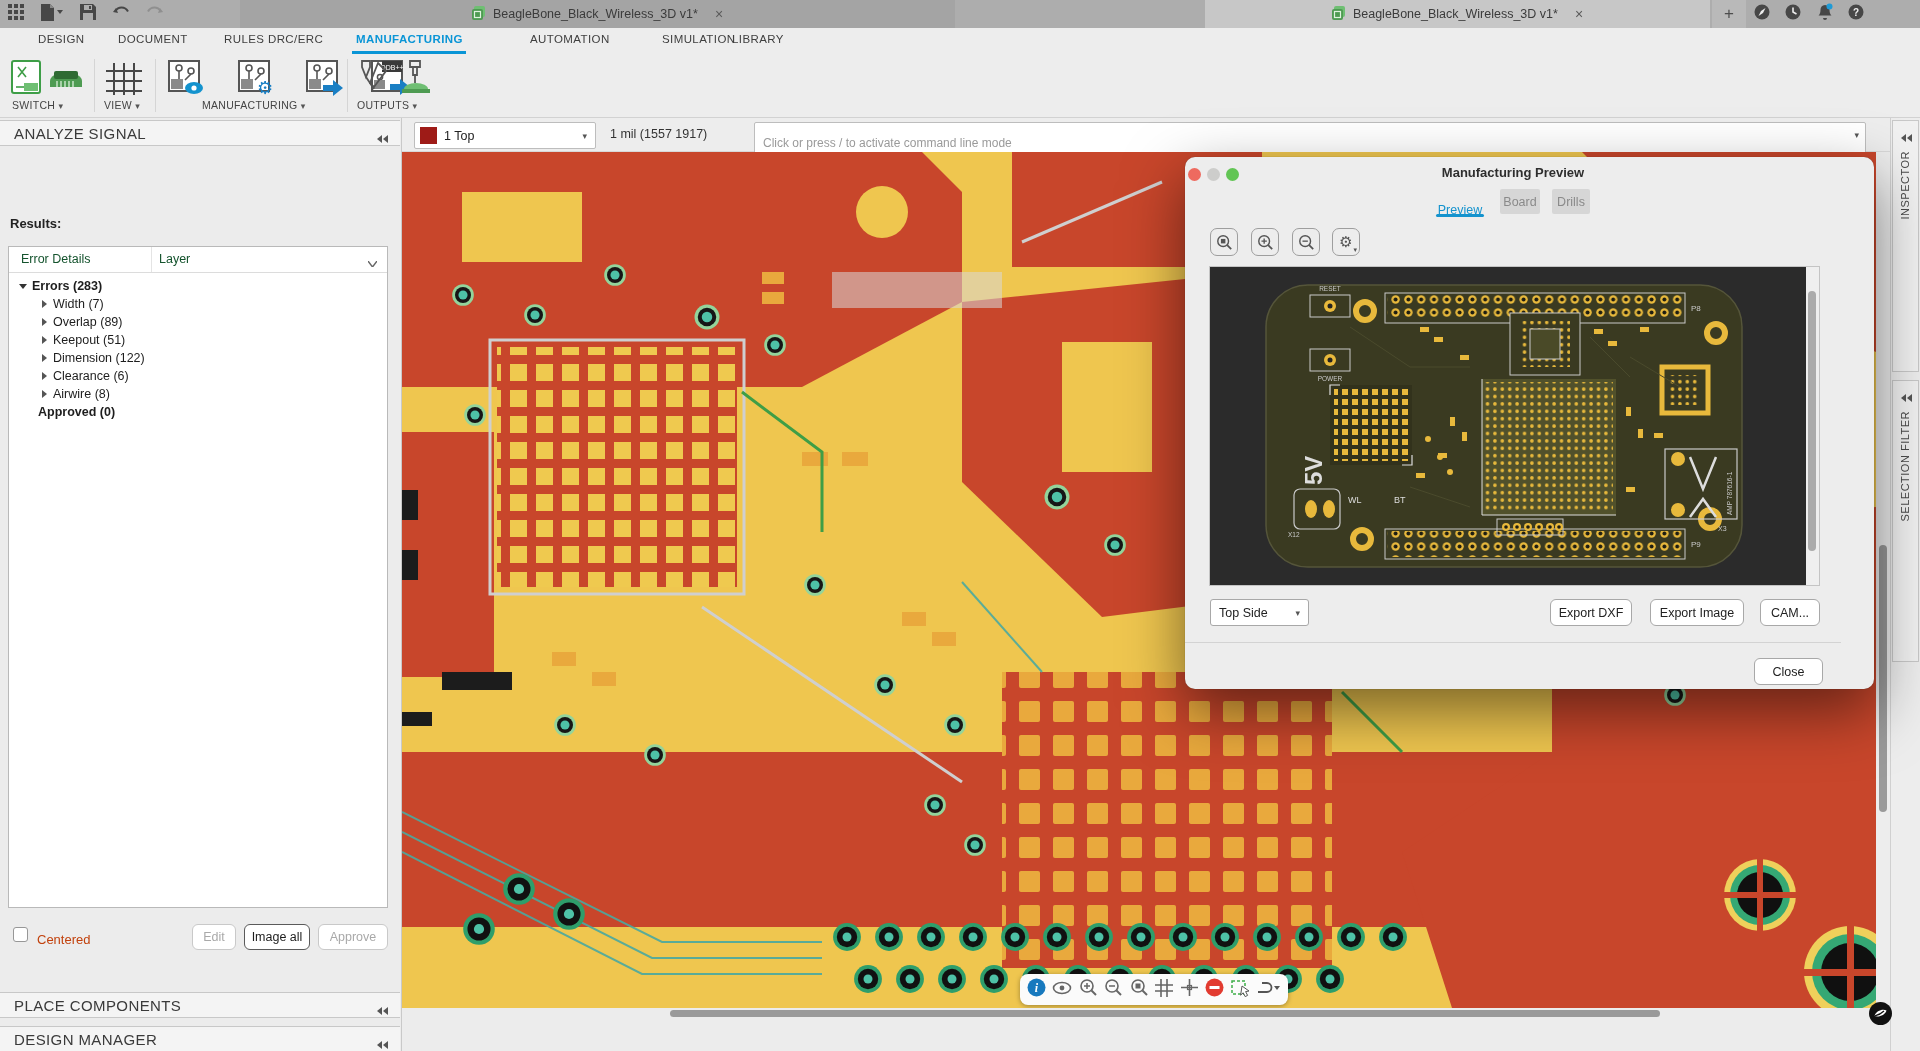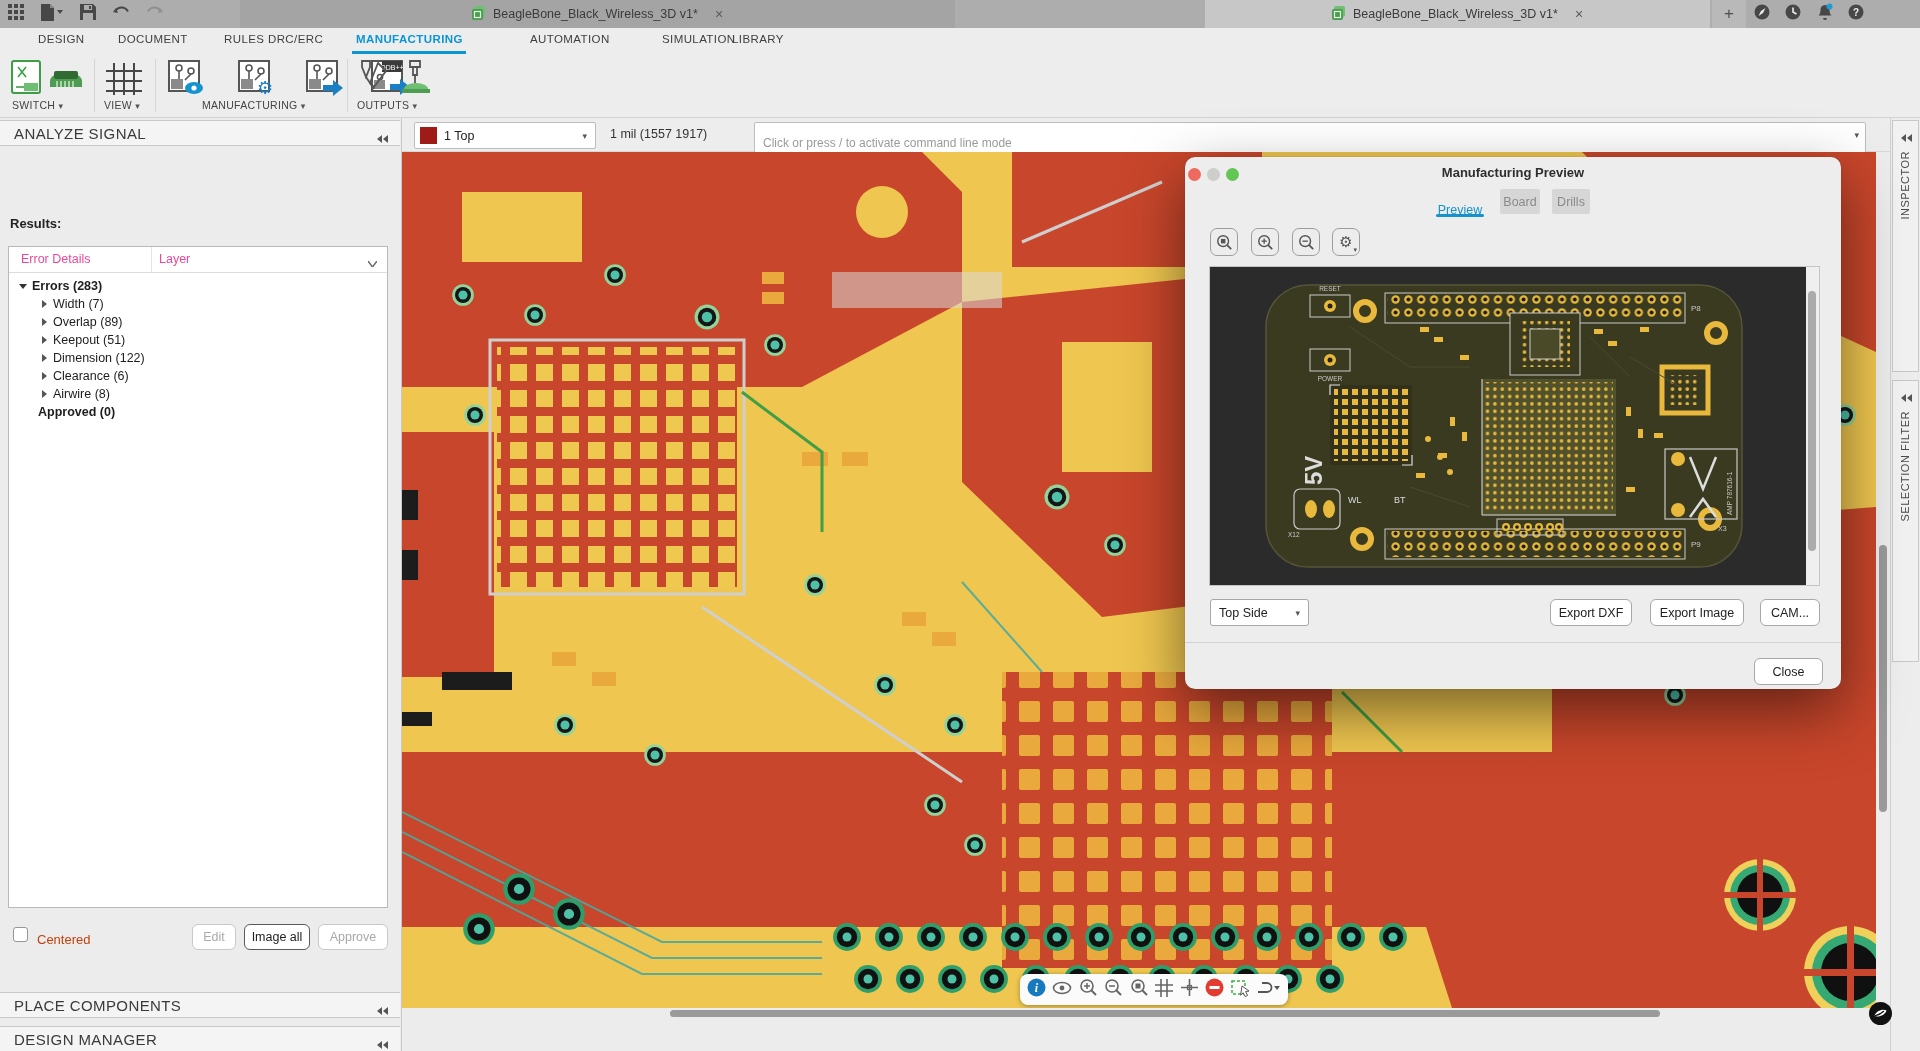--- a/index.html
+++ b/index.html
@@ -32,21 +32,21 @@
   .cmdwrap{position:absolute;left:352px;top:4px;width:1112px;height:41px;}
   .cmdwrap input{width:100%;height:100%;box-sizing:border-box;border:1px solid #BDBDBD;border-radius:2px;font-size:12px;color:#333;padding:0 20px 0 8px;font-family:"Liberation Sans",sans-serif;background:#fff;}
   .cmdwrap input::placeholder{color:#9A9A9A;}
   .cmd-caret{position:absolute;right:7px;top:8px;}
   
   .leftcol{position:absolute;left:0;top:118px;width:402px;height:933px;background:#ECECEC;border-right:1px solid #C9C9C9;box-sizing:border-box;}
   .panel-hdr{position:absolute;left:0;width:400px;height:26px;background:#F4F4F4;border-top:1px solid #C8C8C8;border-bottom:1px solid #C8C8C8;box-sizing:border-box;display:flex;align-items:center;font-size:15px;letter-spacing:.4px;color:#3A3A3A;padding-left:14px;}
   .panel-hdr .dd{position:absolute;right:12px;top:8px;}
   .results-label{position:absolute;left:10px;top:98px;font-size:13px;font-weight:bold;color:#222;}
   .treebox{position:absolute;left:8px;top:128px;width:380px;height:662px;background:#fff;border:1px solid #B9B9B9;box-sizing:border-box;}
-  .tree-hdr{position:relative;height:25px;border-bottom:1px solid #DCDCDC;font-size:12.5px;color:#ec4899;}
+  .tree-hdr{position:relative;height:25px;border-bottom:1px solid #DCDCDC;font-size:12.5px;color:#14532d;}
   .tree-hdr .c1{position:absolute;left:12px;top:5px;}
   .tree-hdr .c2{position:absolute;left:150px;top:5px;}
   .tree-hdr .div{position:absolute;left:142px;top:0;width:1px;height:25px;background:#E4E4E4;}
   .tree-hdr .dd2{position:absolute;right:10px;top:9px;}
   .tree-row{position:relative;height:18px;font-size:12.5px;color:#1d1d1d;display:flex;align-items:center;}
   .tree-row.b{font-weight:bold;}
   .tri-down{width:0;height:0;border-left:4px solid transparent;border-right:4px solid transparent;border-top:5px solid #333;margin:0 5px 0 10px;}
   .tri-right{width:0;height:0;border-top:4px solid transparent;border-bottom:4px solid transparent;border-left:5px solid #555;margin:0 6px 0 33px;}
   .noarrow{margin-left:29px;}
   .centered-row{position:absolute;left:0;top:806px;width:400px;height:28px;}
@@ -60,21 +60,21 @@
   .vtab .dd{position:absolute;top:7px;left:8px;}
   .vtext{position:absolute;top:30px;left:6px;writing-mode:vertical-rl;transform:rotate(180deg);font-size:11px;letter-spacing:.5px;color:#4A4A4A;white-space:nowrap;}
   
   .canvas{position:absolute;left:402px;top:152px;width:1474px;height:856px;overflow:hidden;background:#EFC64F;}
   .vtrack{position:absolute;left:1876px;top:152px;width:14px;height:856px;background:#EDEDED;}
   .vthumb{position:absolute;left:3px;top:393px;width:8px;height:267px;background:#9A9A9A;border-radius:4px;}
   .htrack{position:absolute;left:402px;top:1009px;width:1474px;height:10px;}
   .hthumb{position:absolute;left:268px;top:1px;width:990px;height:7px;background:#9A9A9A;border-radius:4px;}
   .float-bar{position:absolute;left:618px;top:822px;width:268px;height:31px;background:#FBFBFB;border-radius:8px;box-shadow:0 1px 5px rgba(0,0,0,.35);display:flex;align-items:center;justify-content:space-evenly;}
   
-  .dialog{position:absolute;left:1185px;top:157px;width:656px;height:532px;background:#EDEDED;border-radius:10px;box-shadow:0 22px 60px rgba(0,0,0,.5),0 0 1px rgba(0,0,0,.4);}
+  .dialog{position:absolute;left:1185px;top:157px;width:656px;height:532px;background:#EDEDED;border-radius:10px;box-shadow:0 22px 60px rgba(0,0,0,.5),0 0 1px rgba(0,0,0,.4);padding-left:33px;}
   .tl{position:absolute;top:11px;width:13px;height:13px;border-radius:50%;}
   .dlg-title{position:absolute;left:0;top:8px;width:656px;text-align:center;font-size:13px;font-weight:bold;color:#2E2E2E;}
   .dlg-tab{position:absolute;top:32px;height:25px;display:flex;align-items:center;justify-content:center;font-size:12.5px;}
   .dlg-tab.gray{background:#D6D6D6;color:#8A8A8A;border-radius:2px;}
   .dlg-tab.blue{color:#1493CE;margin-top:8px;}
   .dlg-underline{position:absolute;left:251px;top:57px;width:48px;height:3px;background:#1493CE;border-radius:2px;}
   .tool-btn{position:absolute;top:71px;width:28px;height:28px;border:1px solid #9E9E9E;border-radius:7px;box-sizing:border-box;display:flex;align-items:center;justify-content:center;background:transparent;}
   .preview-frame{position:absolute;left:24px;top:109px;width:609px;height:318px;background:#F3F3F3;border:1px solid #C4C4C4;box-sizing:content-box;}
   .pv-scroll{position:absolute;left:596px;top:0;width:13px;height:318px;background:#EFEFEF;}
   .pv-thumb{position:absolute;left:2px;top:24px;width:8px;height:260px;background:#ABABAB;border-radius:4px;}

